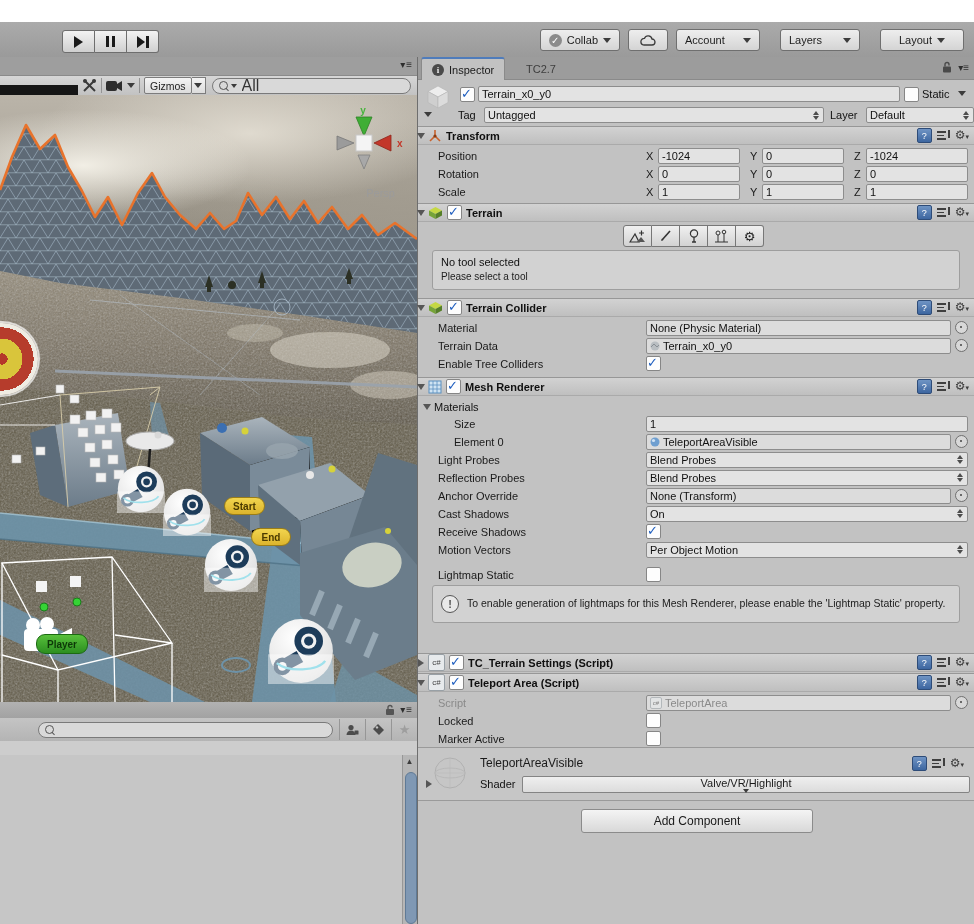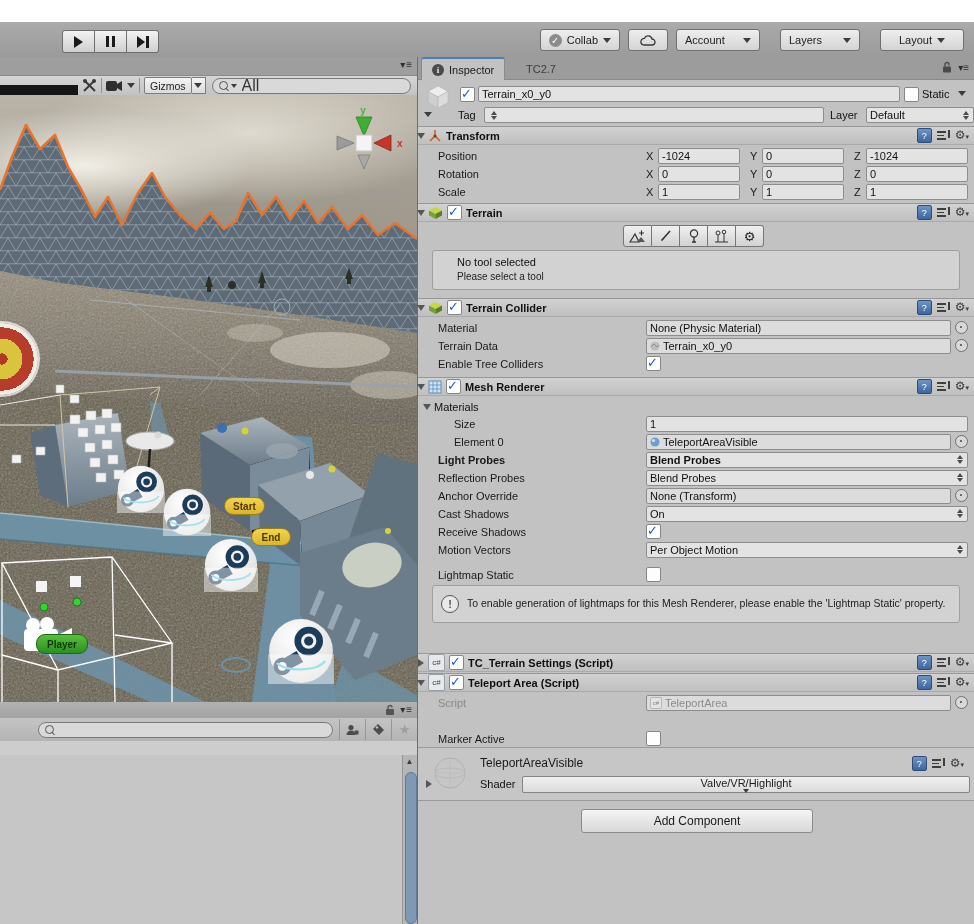--- a/index.html
+++ b/index.html
@@ -509,20 +509,21 @@
       </svg>
       <span class="caret" style="position:absolute;left:6px;top:33px;"></span>
       <div class="ucheck on" style="position:absolute;left:42px;top:8px;"></div>
       <input class="fld" style="position: absolute; left: 60px; top: 7px; width: 414px;" value="Terrain_x0_y0">
       <div class="ucheck" style="position:absolute;left:486px;top:8px;"></div>
       <span style="position:absolute;left:504px;top:9px;">Static</span>
       <span class="caret" style="position:absolute;left:540px;top:12px;"></span>
 
       <span style="position:absolute;left:40px;top:30px;">Tag</span>
       <div class="fld" style="position:absolute;left:66px;top:28px;width:332px;">
+        <span class="grow">Untagged</span>
           <span class="updown"></span>
       </div>
       <span style="position:absolute;left:412px;top:30px;">Layer</span>
       <div class="fld" style="position:absolute;left:448px;top:28px;width:100px;">
         <span class="grow">Default</span>
           <span class="updown"></span>
       </div>
     </div>
 
     <div class="chead" style="top:69px;">
@@ -633,21 +634,21 @@
         <svg width="15" height="14" viewBox="0 0 15 14">
           <circle cx="4" cy="4" r="2" fill="none" stroke="#333"></circle>
           <circle cx="10" cy="3" r="1.8" fill="none" stroke="#333"></circle>
           <path d="M4,6 V13 M10,5 V13 M1,13 h13" stroke="#333" stroke-width="1"></path>
         </svg>
       </div>
       <div class="toolbtn">
         <span style="font-size:13px;color:#222;">⚙</span>
       </div>
     </div>
-    <div class="helpbox" style="left:14px;top:193px;width:528px;height:40px;padding:5px 24px;">
+    <div class="helpbox" style="left:14px;top:193px;width:528px;height:40px;padding:5px 8px;">
       <div style="font-size:11px;color:#111;">No tool selected</div>
       <div style="font-size:10px;color:#222;margin-top:3px;">Please select a tool</div>
     </div>
 
     <div class="chead" style="top:241px;">
       <span class="fold open"></span>
       <svg width="15" height="14" viewBox="0 0 15 14">
         <path d="M7.5,1 L14,4.5 L7.5,8 L1,4.5 Z" fill="#c5d843"></path>
         <path d="M1,4.5 L7.5,8 L7.5,13 L1,9.5 Z" fill="#76a437"></path>
         <path d="M14,4.5 L7.5,8 L7.5,13 L14,9.5 Z" fill="#567f28"></path>
@@ -725,21 +726,21 @@
           <div class="fld obj" style="flex:1;">
         <svg width="10" height="10" viewBox="0 0 10 10" style="margin-right:3px;">
               <circle cx="5" cy="5" r="4.5" fill="#6f9fd0"></circle>
               <circle cx="3.5" cy="3.5" r="1.6" fill="#cfe2f4"></circle>
             </svg>
         <span class="grow">TeleportAreaVisible</span>
           </div>
           <span class="picker"></span>
         </div>
     </div>
-    <div class="irow" style="top:394px;font-weight:bold;">
+    <div class="irow" style="top:394px;">
       <span class="lbl">Light Probes</span>
       <div class="fld" style="flex:1;margin-right:6px;">
           <span class="grow">Blend Probes</span>
           <span class="updown"></span>
         </div>
     </div>
     <div class="irow" style="top:412px;">
       <span class="lbl">Reflection Probes</span>
       <div class="fld" style="flex:1;margin-right:6px;">
           <span class="grow">Blend Probes</span>
@@ -816,20 +817,24 @@
     <div class="irow" style="top:637px;">
       <span class="lbl dis">Script</span>
       <div class="valwrap">
           <div class="fld obj" style="flex:1;color:#8a8a8a;">
         <span class="csbadge" style="width:10px;height:10px;font-size:6px;margin-right:3px;opacity:.6;">c#</span>
         <span class="grow" style="color:#8a8a8a;">TeleportArea</span>
           </div>
           <span class="picker"></span>
         </div>
     </div>
+    <div class="irow" style="top:655px;">
+      <span class="lbl">Locked</span>
+      <span class="ucheck"></span>
+    </div>
     <div class="irow" style="top:673px;">
       <span class="lbl">Marker Active</span>
       <span class="ucheck"></span>
     </div>
 
     <div class="matblock">
       <svg width="36" height="36" viewBox="0 0 36 36" style="position:absolute;left:14px;top:7px;opacity:.5;">
         <circle cx="18" cy="18" r="15" fill="none" stroke="#9a9a9a"></circle>
         <ellipse cx="18" cy="18" rx="15" ry="5" fill="none" stroke="#ababab"></ellipse>
         <path d="M18,3 V33 M3,18 H33" stroke="#ababab" stroke-width="0.6"></path>

